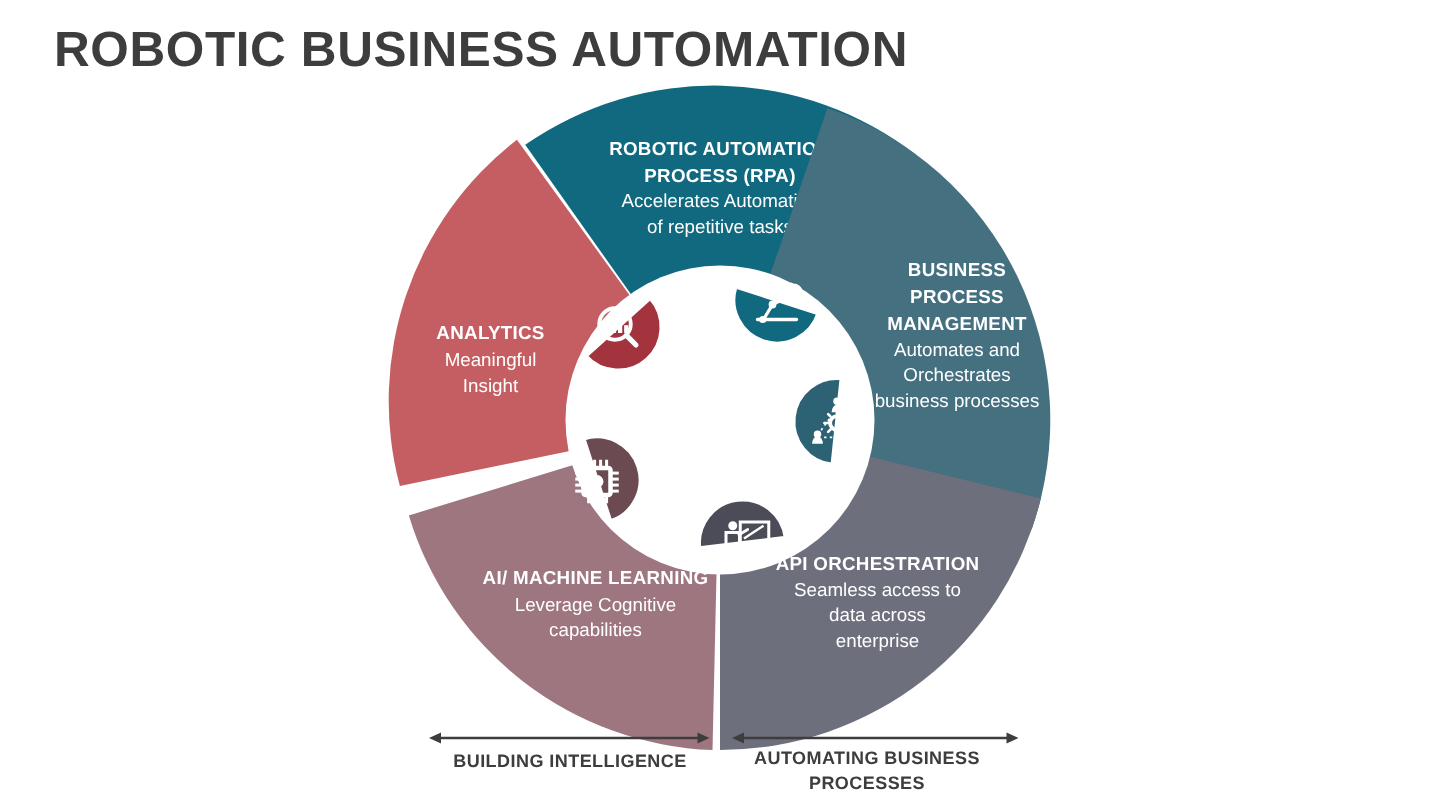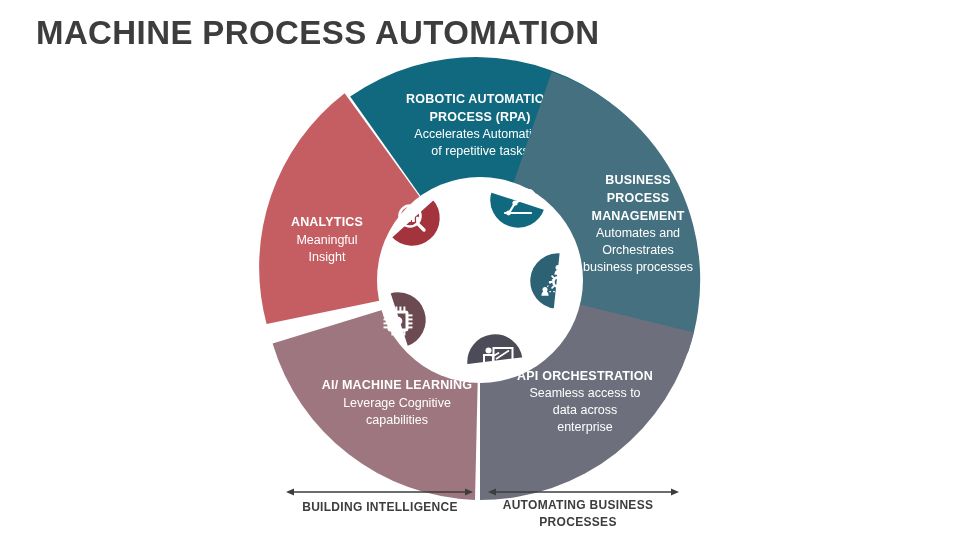--- a/index.html
+++ b/index.html
@@ -68,21 +68,21 @@
   .arrow-line {
     stroke: #3d3d3d;
     stroke-width: 1.6px;
   }
 </style>
 </head>
 <body>
 
 <div id="slide">
 
-  <div id="page-title">MACHINE PROCESS AUTOMATION</div>
+  <div id="page-title">ROBOTIC BUSINESS AUTOMATION</div>
 
   <div id="diagram-wrap">
     <svg class="diagram" width="960" height="540" viewBox="0 0 960 540" xmlns="http://www.w3.org/2000/svg">
 
       <g>
         <path fill="#10697F" d="M 480 280
                  L 611.02 103.45
                  A 220 220 0 0 0 350.14 96.55
                  L 480 280 Z"></path>
         <text class="seg-label seg-title" x="480" y="103">ROBOTIC AUTOMATION</text>

